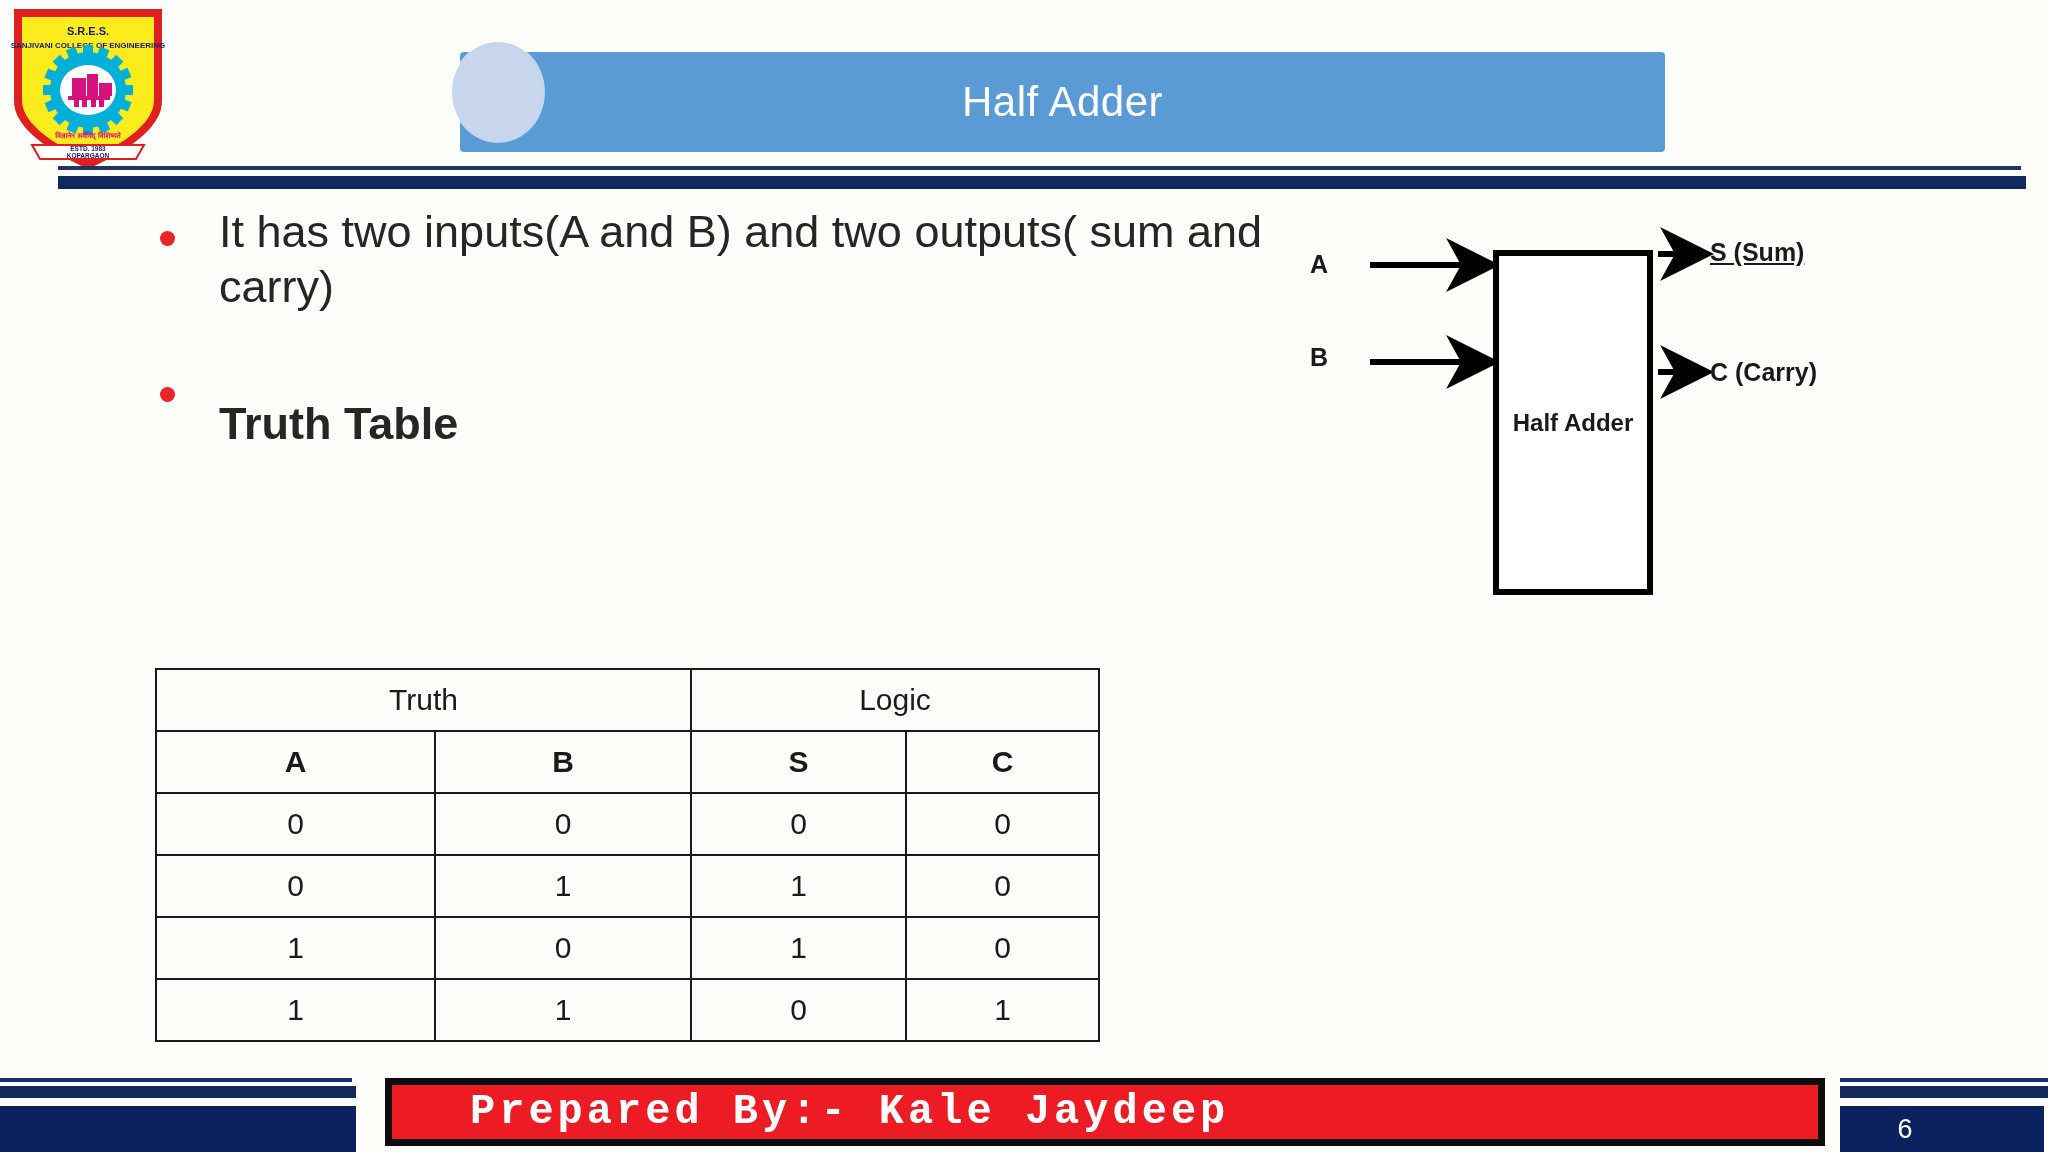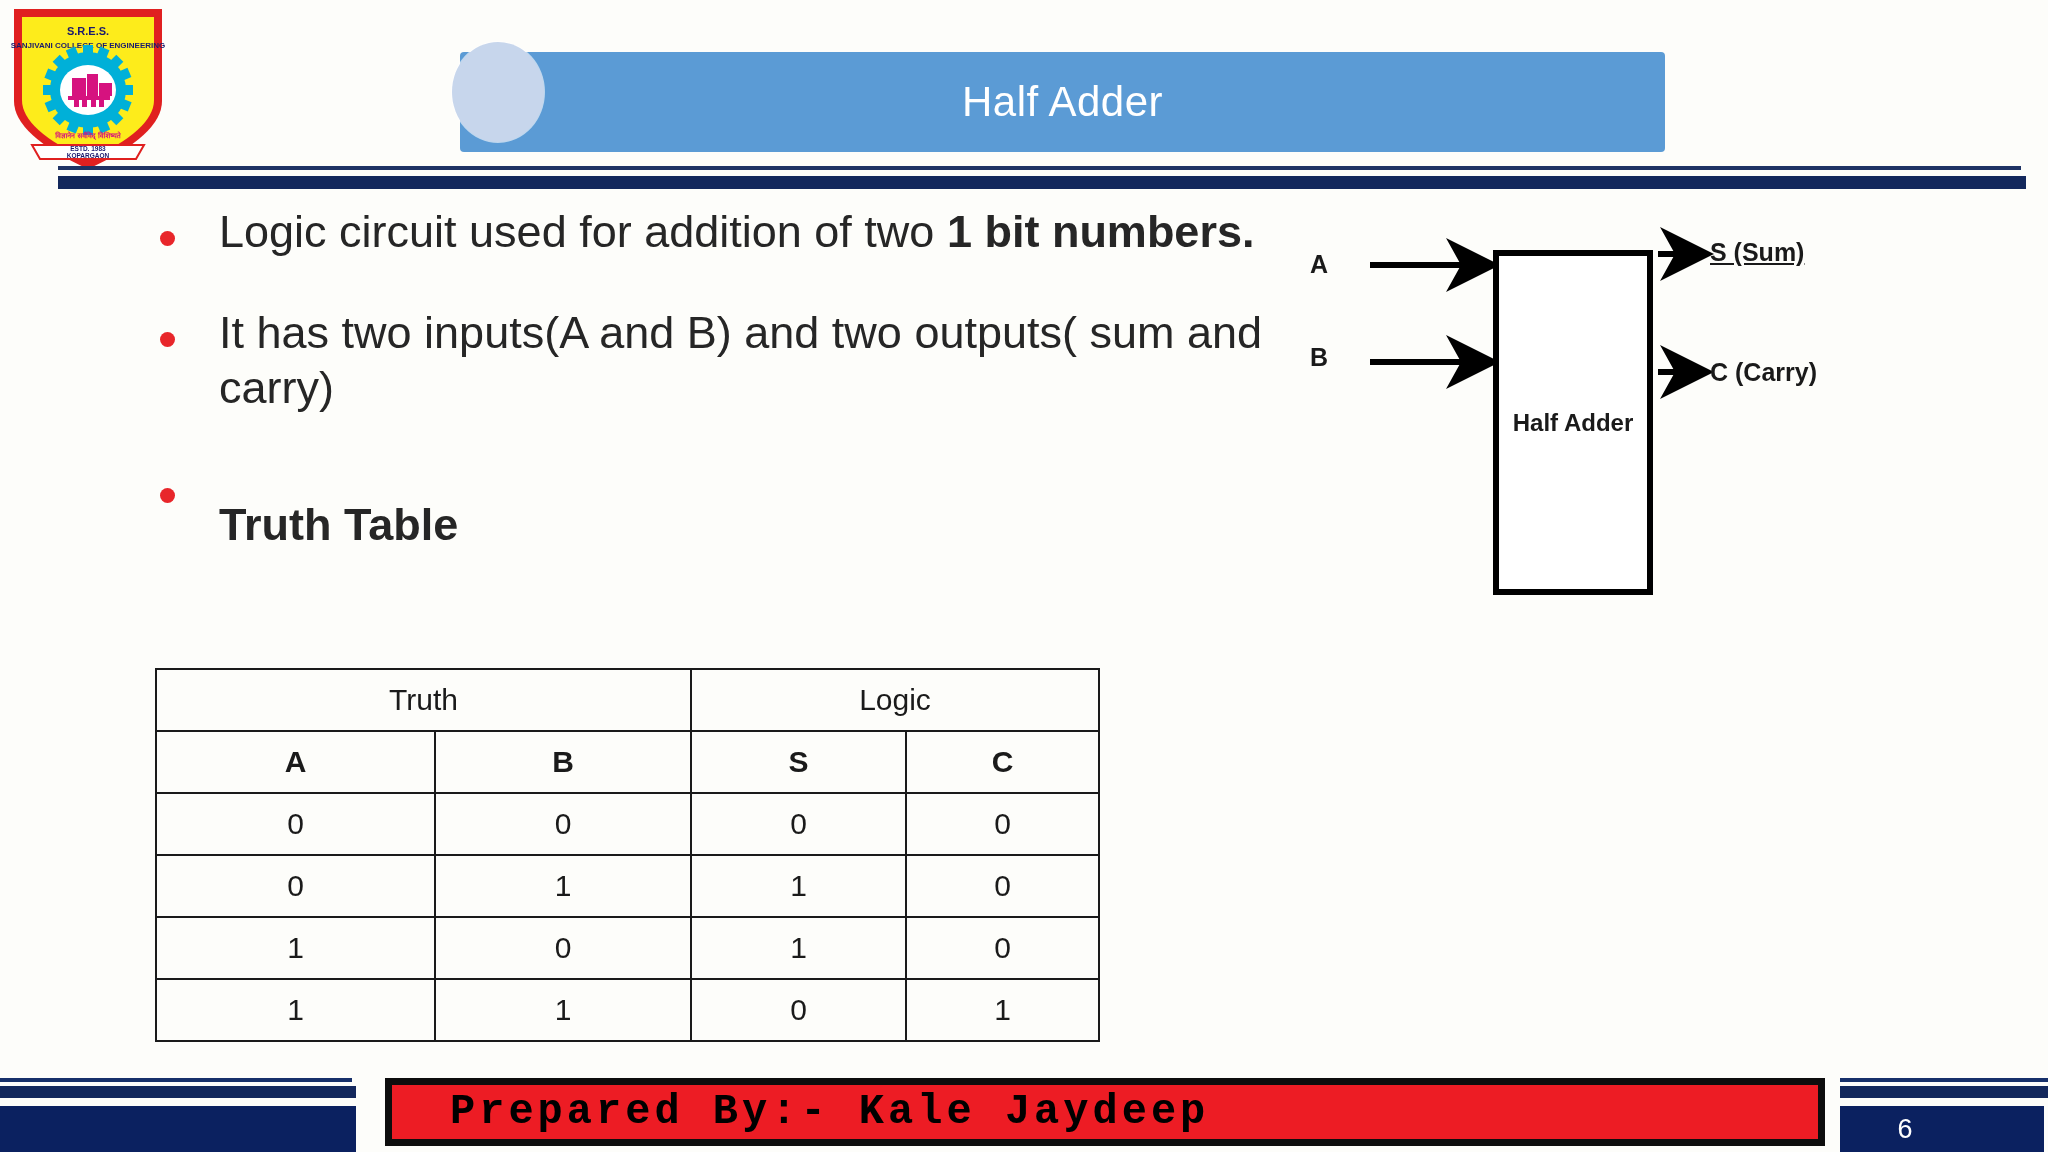--- a/index.html
+++ b/index.html
@@ -255,26 +255,26 @@
     top: 1078px;
     width: 1440px;
     height: 68px;
     background: #ed1c24;
     border: 7px solid #0d0d0d;
     box-sizing: border-box;
     display: flex;
     align-items: center;
   }
   .ftr-banner-text {
-    color: #000000;
+    color: #ffffff;
     font-size: 42px;
     font-weight: 700;
     letter-spacing: 4px;
     font-family: "Liberation Mono", monospace;
-    margin-left: 58px;
+    margin-left: 78px;
     white-space: nowrap;
   }
 </style>
 </head>
 <body>
 
 <div class="logo-wrap">
   <svg class="logo-svg" viewBox="0 0 160 168">
 
     <path d="M6 4 L154 4 L154 96 Q154 130 80 164 Q6 130 6 96 Z" fill="#e02020"></path>
@@ -327,24 +327,20 @@
 
 <div class="title-bar"></div>
 <div class="title-circle"></div>
 <div class="title-text">Half Adder</div>
 
 <div class="hdr-rule-thin"></div>
 <div class="hdr-rule-thick"></div>
 
 <div class="bullets">
 
-  <div class="bullet-row">
-    <span class="bullet-dot"></span>
-    <div class="bullet-text"><span>Logic circuit used for addition of two </span><b>1 bit numbers.</b></div>
-  </div>
 
   <div class="bullet-row">
     <span class="bullet-dot"></span>
     <div class="bullet-text">It has two inputs(A and B) and two outputs( sum and carry)</div>
   </div>
 
   <div class="bullet-row b3">
     <span class="bullet-dot"></span>
     <div class="bullet-text">Truth Table</div>
   </div>

